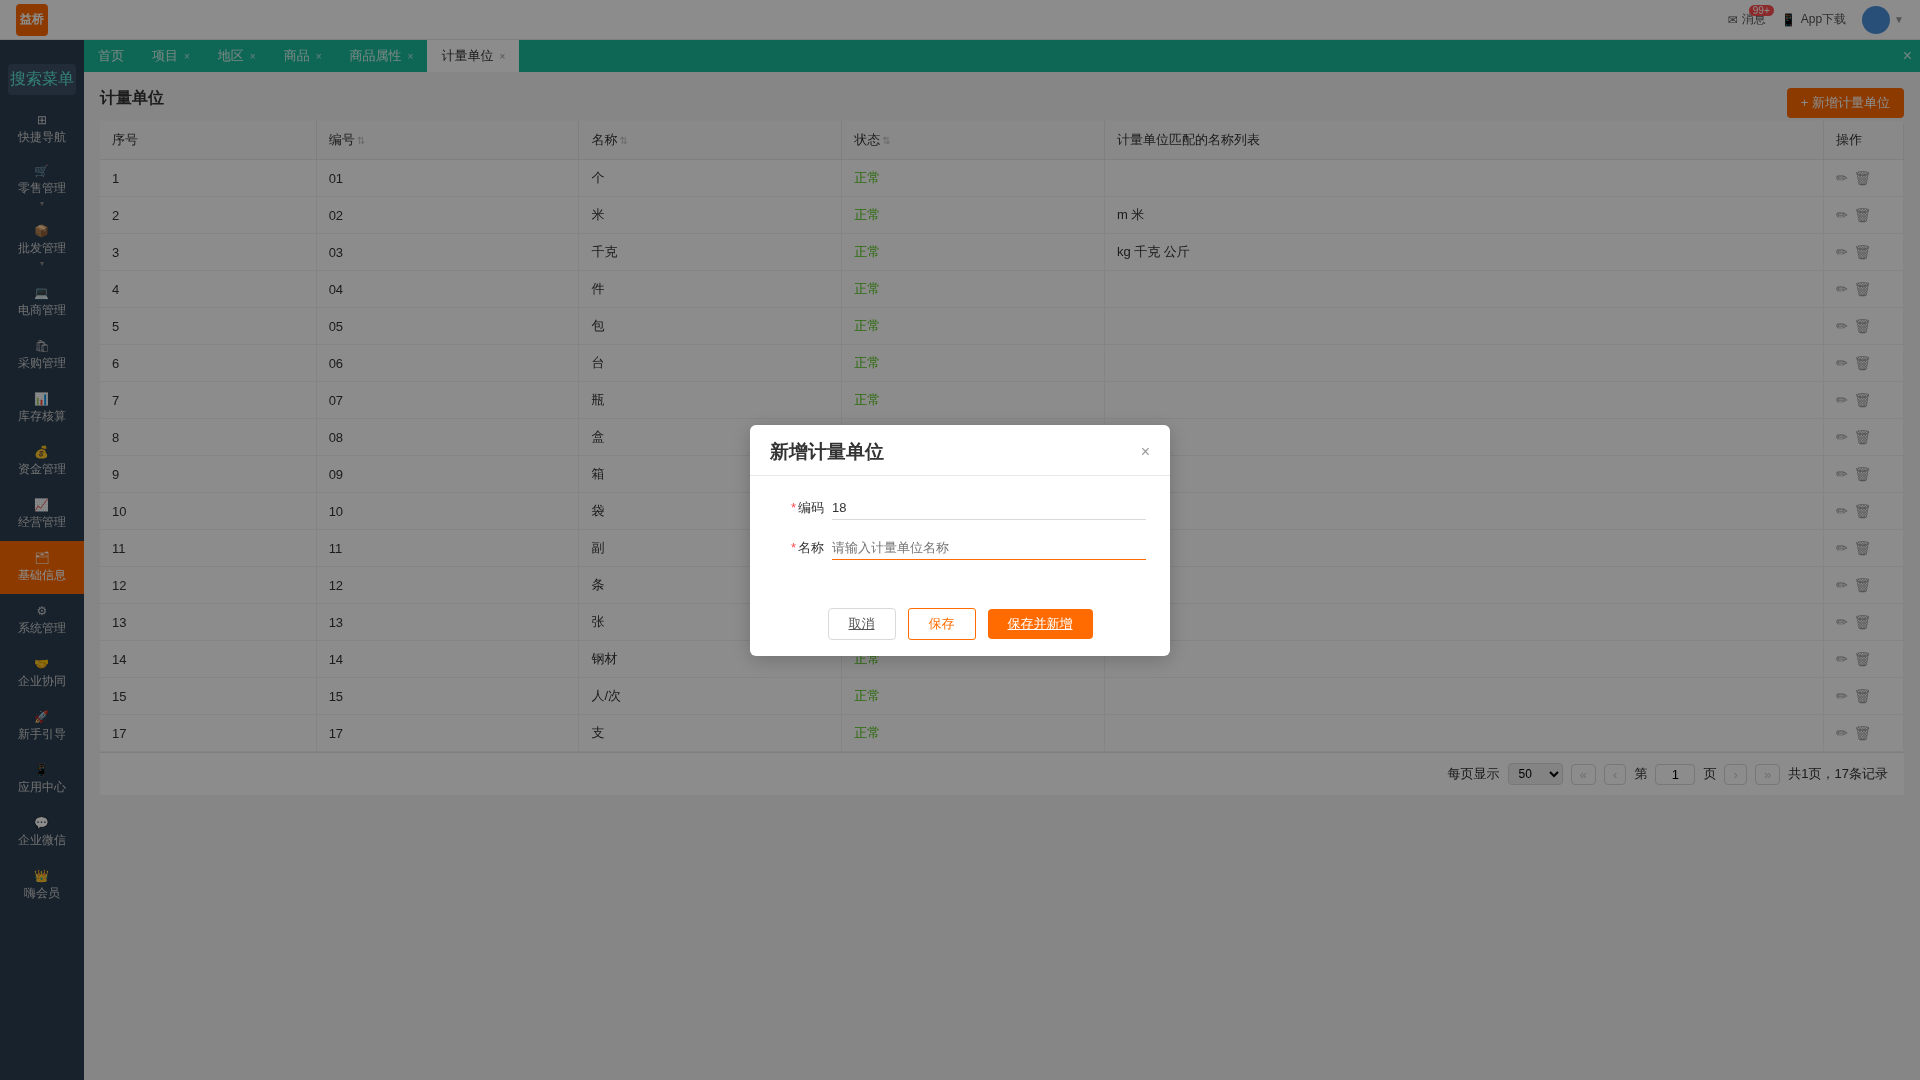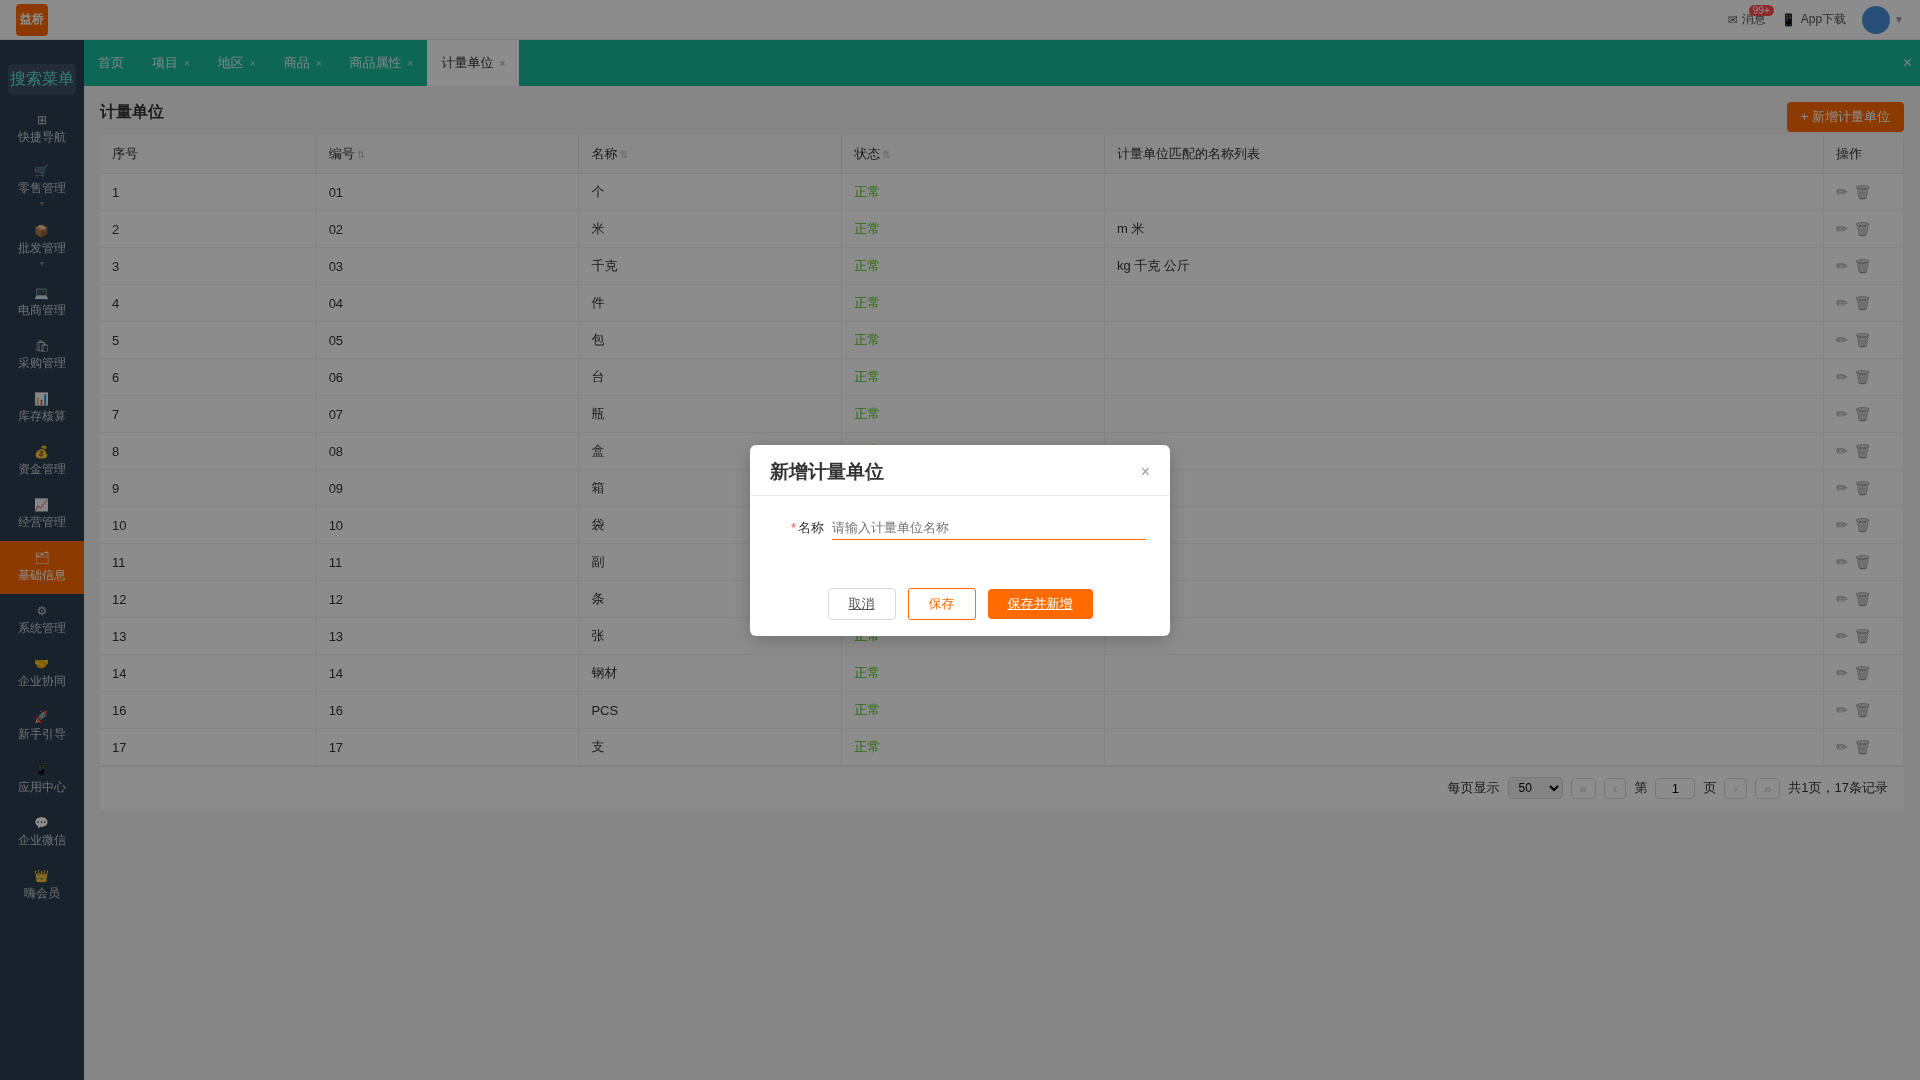--- a/index.html
+++ b/index.html
@@ -127,21 +127,21 @@
     .sidebar-arrow { font-size: 8px; color: #888; }
 
     
     .content-area { flex: 1; display: flex; flex-direction: column; overflow: hidden; }
 
     
     .tab-bar {
       background: #1abc9c;
       display: flex;
       align-items: center;
-      height: 46px;
+      height: 32px;
       padding: 0 0;
     }
     .tab-item {
       display: flex;
       align-items: center;
       padding: 0 14px;
       height: 100%;
       font-size: 13px;
       cursor: pointer;
       color: rgba(255,255,255,0.85);
@@ -663,23 +663,23 @@
       <td><span class="status-normal">正常</span></td>
       <td></td>
       <td>
         <div class="action-btns">
           <span class="action-edit">✏</span>
           <span class="action-delete">🗑</span>
         </div>
       </td>
     </tr>
             <tr>
-      <td>16</td>
-      <td>16</td>
-      <td>PCS</td>
+      <td>15</td>
+      <td>15</td>
+      <td>人/次</td>
       <td><span class="status-normal">正常</span></td>
       <td></td>
       <td>
         <div class="action-btns">
           <span class="action-edit">✏</span>
           <span class="action-delete">🗑</span>
         </div>
       </td>
     </tr>
             <tr>
@@ -721,20 +721,26 @@
 
 <div class="modal-overlay">
   <div class="modal">
     <div class="modal-header">
       <span class="modal-title">新增计量单位</span>
       <span class="modal-close">×</span>
     </div>
     <div class="modal-body">
       <div class="form-row">
         <label class="form-label">
+          <span class="required-star">*</span><span>编码</span>
+        </label>
+        <input class="form-input" value="18" style="border-bottom-color: rgb(217, 217, 217);">
+      </div>
+      <div class="form-row">
+        <label class="form-label">
           <span class="required-star">*</span><span>名称</span>
         </label>
         <input class="form-input focused" placeholder="请输入计量单位名称" style="border-bottom-color: rgb(255, 107, 0);">
       </div>
     </div>
     <div class="modal-footer">
       <button class="btn-cancel">取消</button>
       <button class="btn-save">保存</button>
       <button class="btn-save-new">保存并新增</button>
     </div>

